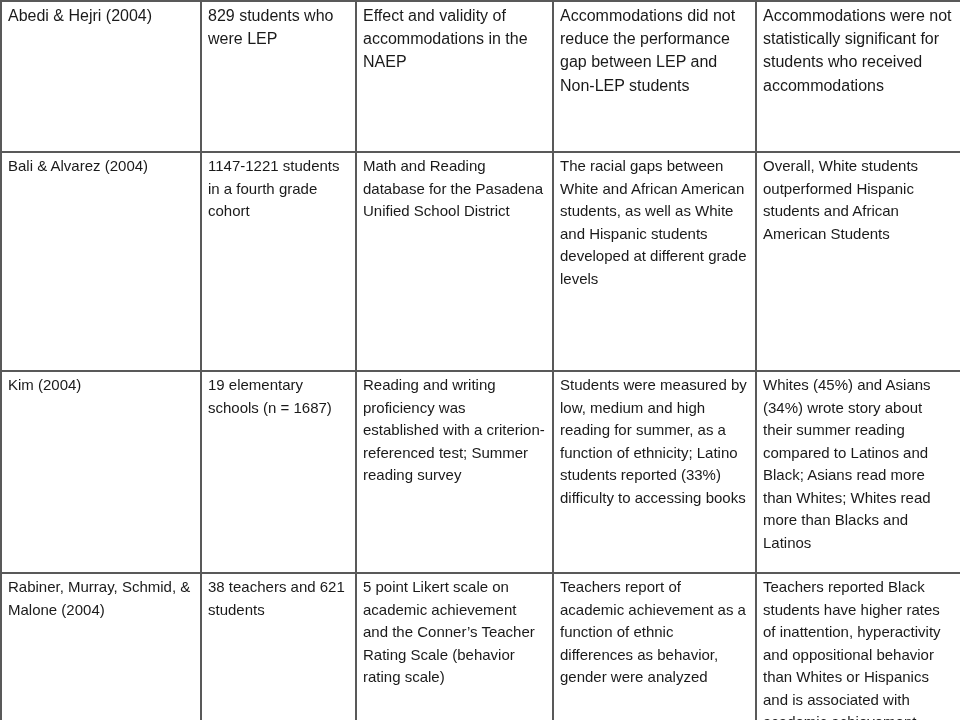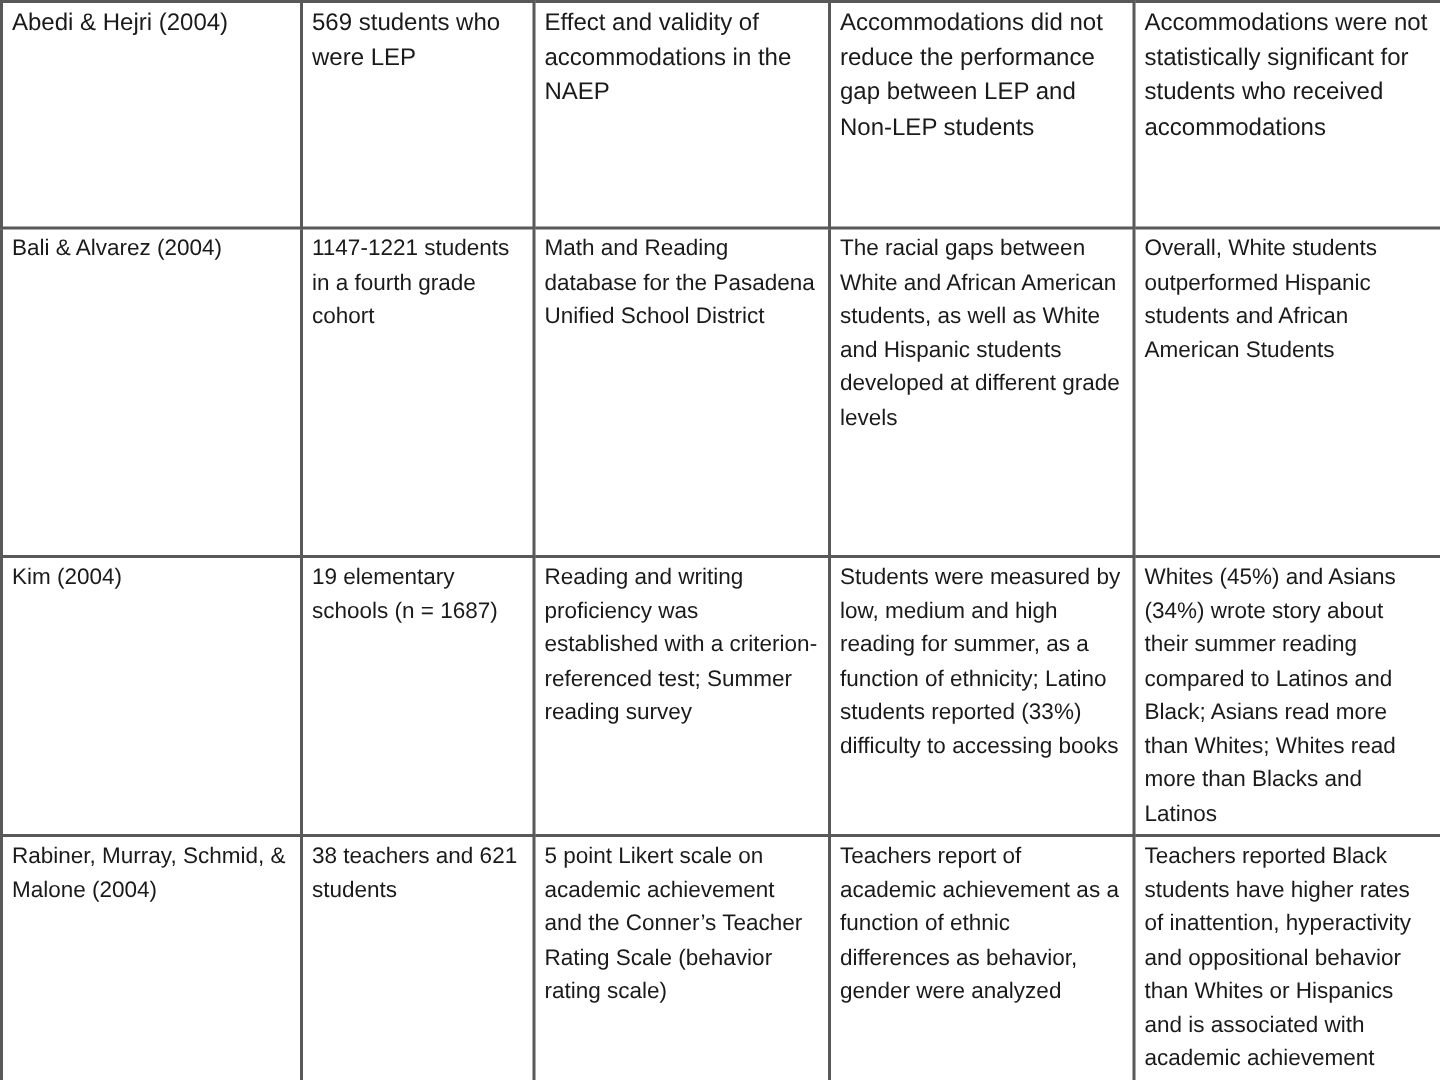--- a/index.html
+++ b/index.html
@@ -18,21 +18,21 @@
     width: 960px;
     height: 720px;
     font-family: "Liberation Sans", sans-serif;
     color: #1a1a1a;
     background: #ffffff;
   }
   table.lit-table td {
     border: 2px solid #595959;
     vertical-align: top;
     text-align: left;
-    padding: 2px 7px 2px 6px;
+    padding: 2px 7px 18px 6px;
     font-size: 15px;
     line-height: 1.5;
     overflow: hidden;
     word-wrap: break-word;
     margin-top: 10px;
   }
   table.lit-table tr.row-1 td {
     font-size: 16px;
     line-height: 1.45;
   }
@@ -44,21 +44,21 @@
   <colgroup>
     <col style="width:200px">
     <col style="width:155px">
     <col style="width:197px">
     <col style="width:203px">
     <col style="width:205px">
   </colgroup>
   <tbody>
     <tr class="row-1" style="height:151px">
       <td>Abedi &amp; Hejri (2004)</td>
-      <td>569 students  who were LEP</td>
+      <td>829 students  who were LEP</td>
       <td>Effect and validity of accommodations in the NAEP</td>
       <td>Accommodations did not reduce the performance gap between LEP and Non-LEP students</td>
       <td>Accommodations were not statistically significant for students  who received accommodations</td>
     </tr>
     <tr class="row-2" style="height:219px">
       <td>Bali &amp; Alvarez (2004)</td>
       <td>1147-1221  students in a fourth grade cohort</td>
       <td>Math and Reading database for the Pasadena Unified School District</td>
       <td>The racial  gaps between White and African American students, as well as White and Hispanic students developed at different grade levels</td>
       <td>Overall, White students outperformed Hispanic students and African American Students</td>

